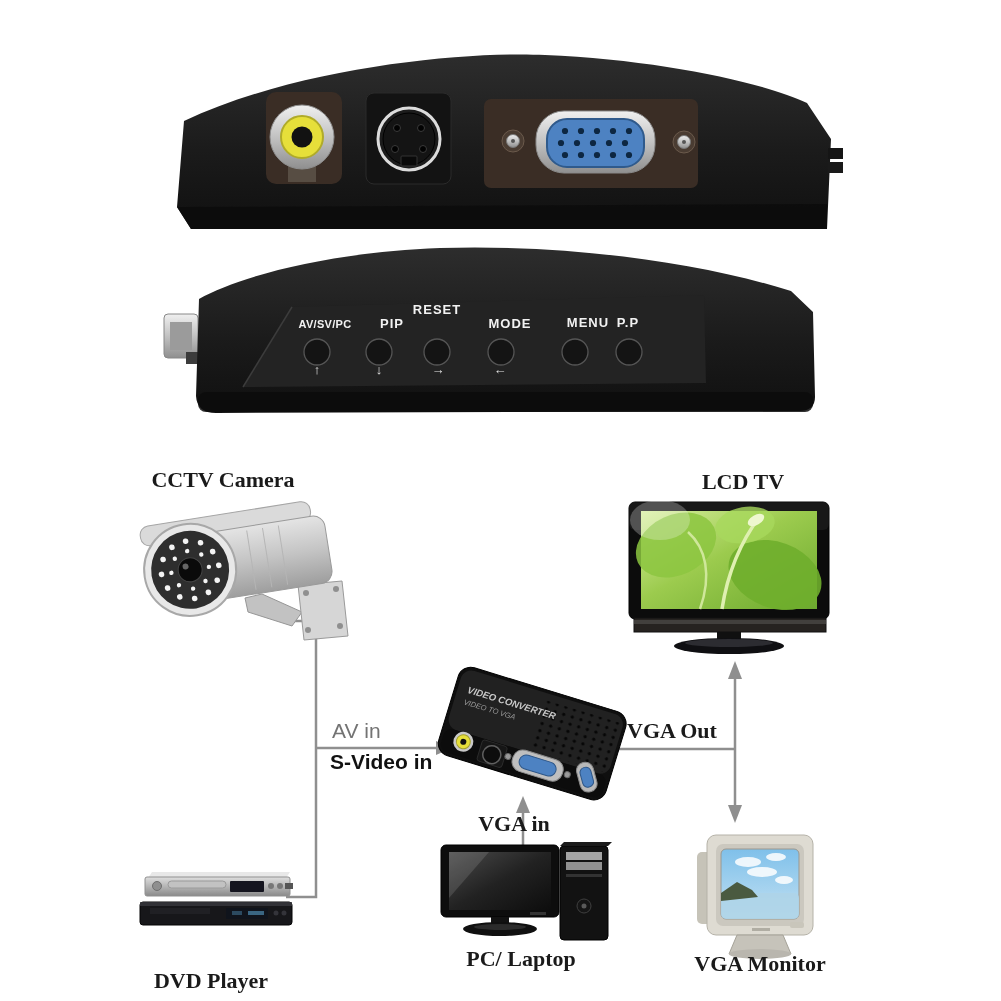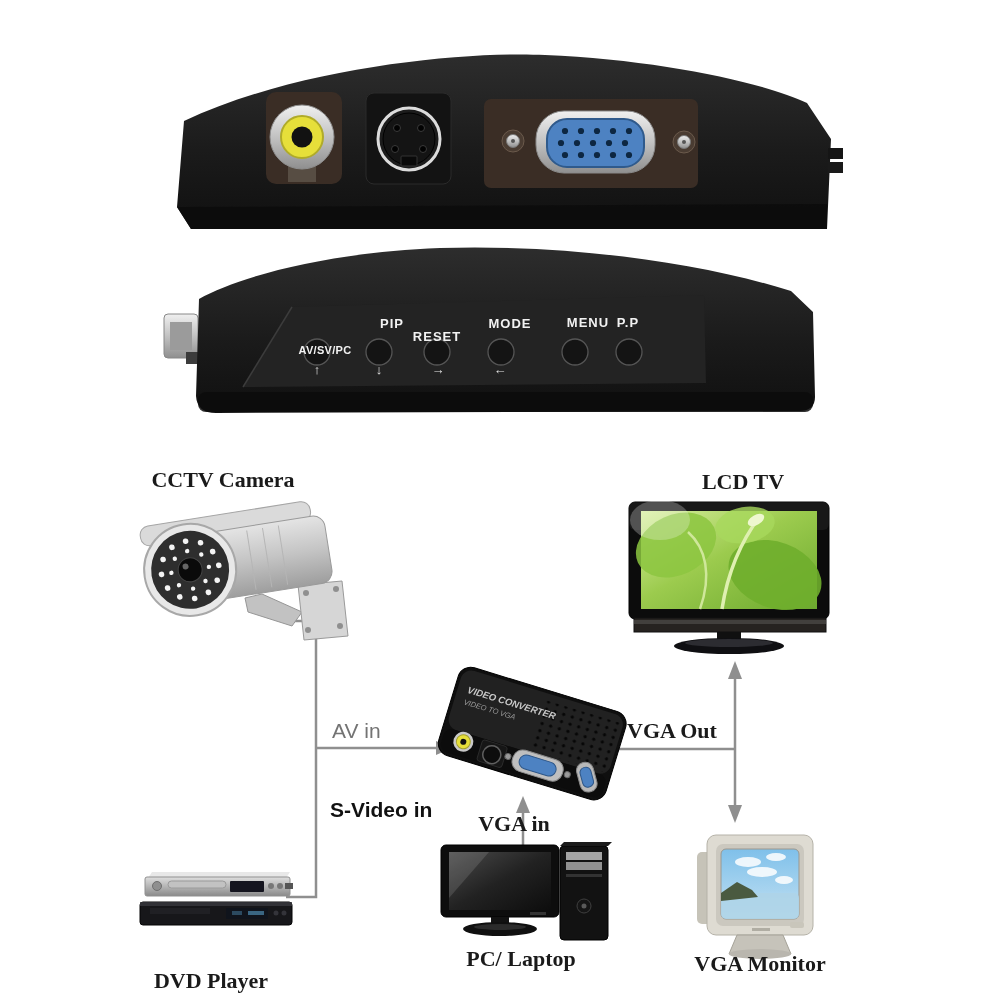--- a/index.html
+++ b/index.html
@@ -292,36 +292,36 @@
       <ellipse cx="762" cy="872" rx="15" ry="5"></ellipse>
           <ellipse cx="784" cy="880" rx="9" ry="4"></ellipse>
     </g>
     <rect x="752" y="928" width="18" height="3" fill="#b0ada3"></rect>
     <rect x="790" y="922" width="14" height="6" rx="2" fill="#c9c6bb"></rect>
     <polygon points="737,935 783,935 791,954 729,954" fill="#c6c3ba" stroke="#a5a298"></polygon>
     <ellipse cx="760" cy="954" rx="31" ry="5" fill="#b9b6ae"></ellipse>
   </g>
 </svg>
 
-<span class="btn-label" style="left:325px;top:318px;font-size:11px;letter-spacing:0.3px;margin-top:26px;">AV/SV/PC</span>
+<span class="btn-label" style="left:325px;top:318px;font-size:11px;letter-spacing:0.3px;">AV/SV/PC</span>
 <span class="btn-label" style="left:379px;top:316px;padding-left:26px;">PIP</span>
-<span class="btn-label" style="left:437px;top:329px;">RESET</span>
+<span class="btn-label" style="left:437px;top:302px;">RESET</span>
 <span class="btn-label" style="left:510px;top:316px;">MODE</span>
 <span class="btn-label" style="left:588px;top:315px;">MENU</span>
 <span class="btn-label" style="left:628px;top:315px;">P.P</span>
 
 <span class="btn-arrow" style="left:317px;top:363px;">↑</span>
 <span class="btn-arrow" style="left:379px;top:363px;">↓</span>
 <span class="btn-arrow" style="left:438px;top:363px;">→</span>
 <span class="btn-arrow" style="left:500px;top:363px;">←</span>
 
 <div class="lbl-serif" style="left:223px;top:467px;">CCTV Camera</div>
 <div class="lbl-serif" style="left:743px;top:469px;">LCD TV</div>
 <div class="lbl-serif" style="left:672px;top:718px;">VGA Out</div>
 <div class="lbl-serif" style="left:482px;top:811px;margin-left:32px;">VGA in</div>
 <div class="lbl-serif" style="left:211px;top:936px;margin-top:32px;">DVD Player</div>
 <div class="lbl-serif" style="left:521px;top:946px;">PC/ Laptop</div>
 <div class="lbl-serif" style="left:754px;top:951px;margin-left:6px;">VGA Monitor</div>
 
 <div class="lbl-sans" style="left:332px;top:719px;font-size:21px;font-weight:400;">AV in</div>
-<div class="lbl-sans" style="left:330px;top:750px;font-size:21px;font-weight:600;color:#111;margin-top:48px;">S-Video in</div>
+<div class="lbl-sans" style="left:330px;top:750px;font-size:21px;font-weight:600;color:#111;">S-Video in</div>
 
 </div>
 
 </body></html>

